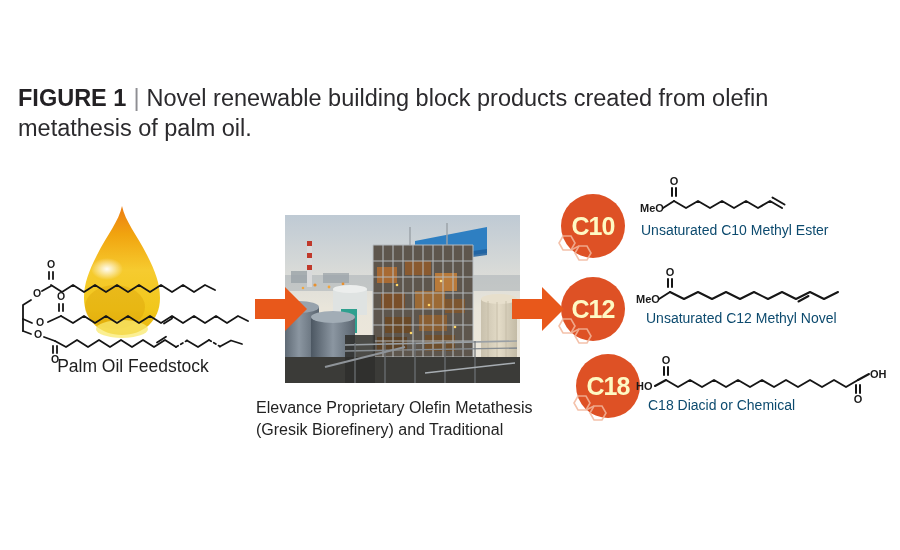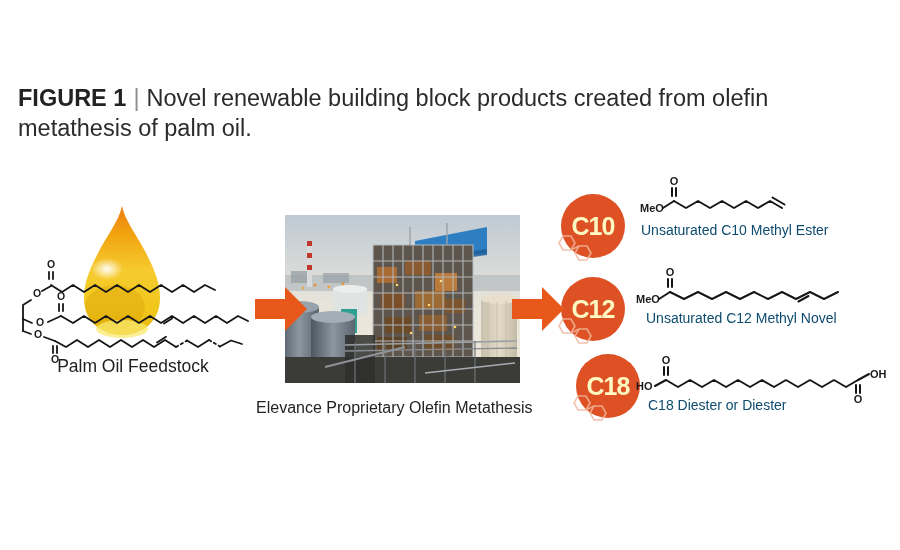--- a/index.html
+++ b/index.html
@@ -237,20 +237,21 @@
         <line x1="160" y1="126" x2="160" y2="168" stroke="#6f7478" stroke-width="1.2"></line>
         <line x1="190" y1="126" x2="190" y2="168" stroke="#6f7478" stroke-width="1.2"></line>
         <line x1="40" y1="152" x2="120" y2="132" stroke="#8f9499" stroke-width="2"></line>
         <line x1="140" y1="158" x2="230" y2="148" stroke="#a7adb2" stroke-width="1.6"></line>
       </g>
     </svg>
   </div>
 
   <div class="caption">
     <span>Elevance Proprietary Olefin Metathesis</span>
+    <span>(Gresik Biorefinery) and Traditional</span>
   </div>
 
   <svg class="arrow arrow2" width="52" height="44" viewBox="0 0 52 44">
     <polygon points="0,12 30,12 30,0 52,22 30,44 30,32 0,32" fill="#e8581b"></polygon>
   </svg>
 
   <div class="badge badge-c10">
     <svg class="wm" width="44" height="36" viewBox="0 0 44 36">
       <g fill="none" stroke="#f2b79c" stroke-width="1.6" opacity="0.85">
         <polygon points="21,13 17,20 9,20 5,13 9,6 17,6"></polygon>
@@ -308,15 +309,15 @@
     <line class="bond2" x1="30" y1="23" x2="30" y2="15"></line>
     <line class="bond2" x1="34" y1="23" x2="34" y2="15"></line>
     <text x="32" y="12" text-anchor="middle">O</text>
     <polyline class="bond2" points="32,28 44,35 56,28 68,35 80,28 92,35 104,28 116,35 128,28 140,35 152,28 164,35 176,28 188,35 200,28 212,35 224,28"></polyline>
     <line class="bond2" x1="222" y1="33" x2="222" y2="41"></line>
     <line class="bond2" x1="226" y1="33" x2="226" y2="41"></line>
     <text x="224" y="51" text-anchor="middle">O</text>
     <line class="bond2" x1="224" y1="28" x2="235" y2="22"></line>
     <text x="236" y="26">OH</text>
   </svg>
-  <div class="plabel plabel-c18">C18 Diester or Diester</div>
+  <div class="plabel plabel-c18">C18 Diacid or Chemical</div>
 
 </div>
 
 </body></html>

